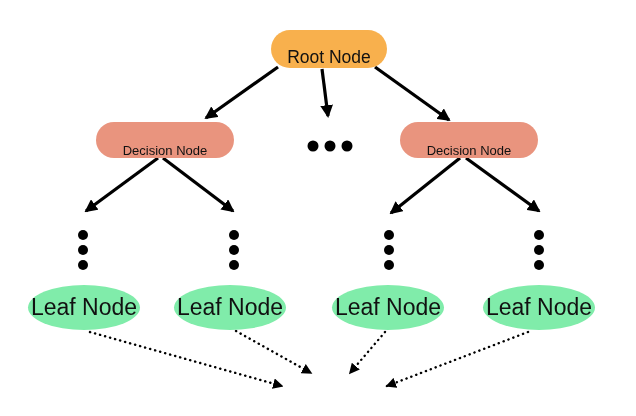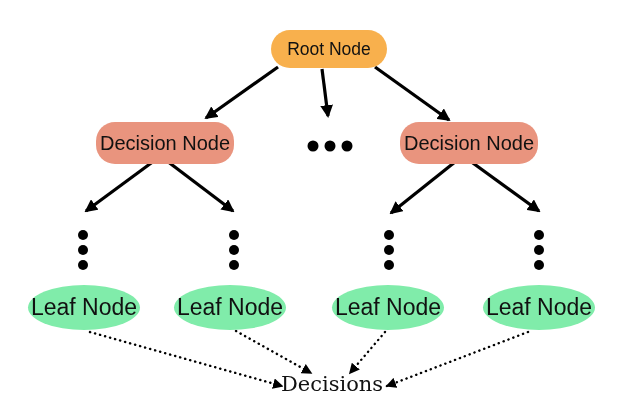--- a/index.html
+++ b/index.html
@@ -44,34 +44,35 @@
     position: absolute;
     display: flex;
     align-items: center;
     justify-content: center;
     color: var(--node-text-color, #111111);
     white-space: nowrap;
     box-sizing: border-box;
   }
   .pill {
     border-radius: 19px;
+    align-items: flex-end;
   }
   .root-node {
     left: 271px;
     top: 30px;
     width: 116px;
     height: 38px;
     background: var(--root-fill, #F8B04D);
     font-size: 17.5px;
   }
   .decision-node {
     width: 138px;
-    height: 42px;
+    height: 36px;
     background: var(--decision-fill, #E9947E);
-    font-size: 20px;
+    font-size: 13px;
     top: 122px;
   }
   .decision-left { left: 96px; }
   .decision-right { left: 400px; }
   .leaf-node {
     width: 112px;
     height: 45px;
     border-radius: 50%;
     background: var(--leaf-fill, #80ECAA);
     font-size: 23px;
@@ -167,15 +168,14 @@
   <div class="node leaf-node leaf-2">
     <span>Leaf Node</span>
   </div>
   <div class="node leaf-node leaf-3">
     <span>Leaf Node</span>
   </div>
   <div class="node leaf-node leaf-4">
     <span>Leaf Node</span>
   </div>
 
-  <div class="decisions-label">Decisions</div>
 
 </div>
 
 </body></html>

